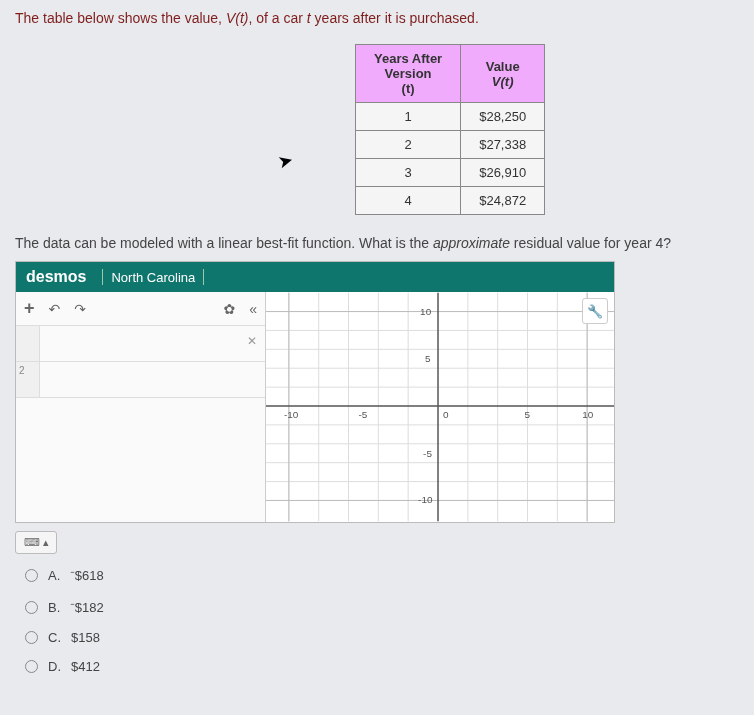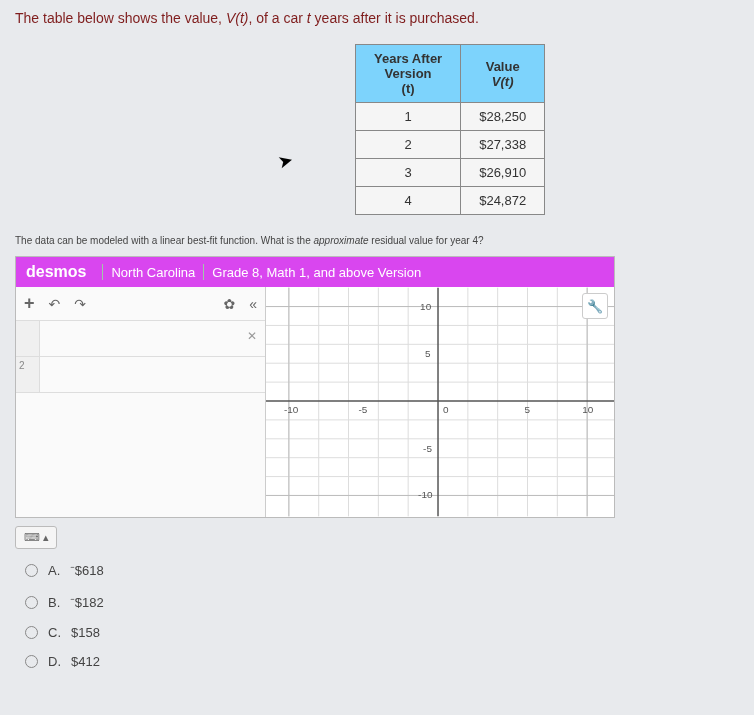--- a/index.html
+++ b/index.html
@@ -26,36 +26,36 @@
     }
     .data-table th, .data-table td {
       border: 1px solid #888;
       padding: 6px 18px;
       text-align: center;
       font-size: 13px;
       color: #333;
     }
     .data-table th {
       font-weight: bold;
-      background: #7dd3fc;
+      background: #f0abfc;
     }
     .question-text {
-      font-size: 10px;
+      font-size: 14px;
       color: #444;
       margin-bottom: 10px;
     }
     .italic-word { font-style: italic; }
     .desmos-container {
       width: 600px;
       background: #fff;
       border: 1px solid #bbb;
       margin-bottom: 8px;
     }
     .desmos-header {
-      background: #d946ef;
+      background: #0f766e;
       color: #fff;
       display: flex;
       align-items: center;
       padding: 6px 10px;
       font-size: 13px;
     }
     .desmos-logo {
       font-weight: bold;
       font-size: 16px;
       margin-right: 8px;
@@ -213,21 +213,20 @@
 <div class="question-text">
   <span>The data can be modeled with a linear best-fit function. What is the </span><span class="italic-word">approximate</span><span> residual value for year 4?</span>
 </div>
 
 <div class="desmos-container">
   <div class="desmos-header">
     <span class="desmos-logo">desmos</span>
     <span class="desmos-divider"></span>
     <span>North Carolina</span>
     <span class="desmos-divider"></span>
-    <span>Grade 8, Math 1, and above Version</span>
   </div>
   <div class="desmos-body">
     <div class="desmos-left">
       <div class="desmos-toolbar">
         <span class="plus">+</span>
         <span>↶</span>
         <span>↷</span>
         <span class="spacer"></span>
         <span>✿</span>
         <span>«</span>

